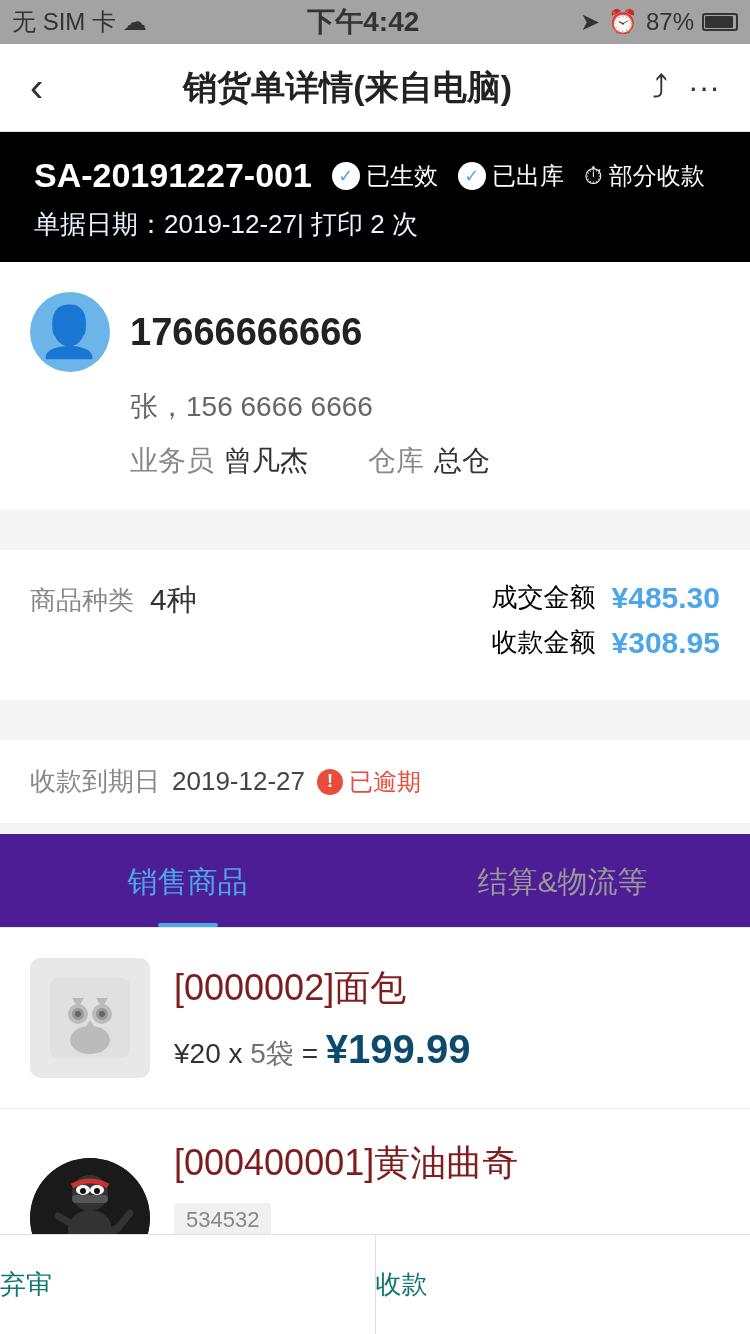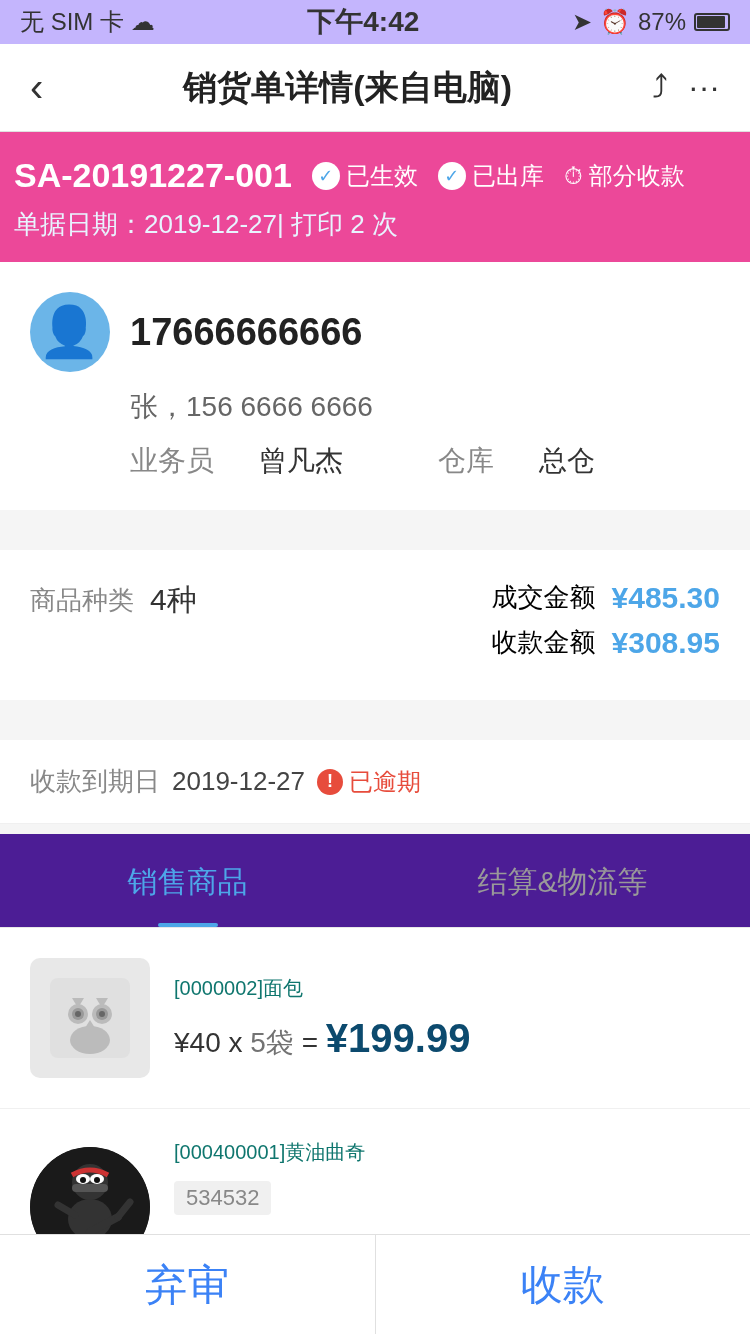--- a/index.html
+++ b/index.html
@@ -11,22 +11,22 @@
       font-size: 28px;
       color: #333;
     }
 
     
     .status-bar {
       display: flex;
       justify-content: space-between;
       align-items: center;
       height: 44px;
-      background: #c4b5fd;
-      padding: 0 20px;
+      background: #a3a3a3;
+      padding: 0 12px;
       font-size: 24px;
       font-weight: 500;
     }
     .status-left { display: flex; align-items: center; gap: 8px; }
     .status-center { font-size: 28px; font-weight: 600; }
     .status-right { display: flex; align-items: center; gap: 8px; }
 
     
     .nav-bar {
       display: flex;
@@ -53,22 +53,22 @@
       cursor: pointer;
     }
     .nav-icon {
       font-size: 32px;
       color: #333;
       cursor: pointer;
     }
 
     
     .order-header {
-      background: #ec4899;
-      padding: 24px 14px 20px;
+      background: #000000;
+      padding: 24px 34px 20px;
       color: #fff;
     }
     .order-id-line {
       display: flex;
       align-items: center;
       gap: 20px;
       margin-bottom: 12px;
     }
     .order-id {
       font-size: 34px;
@@ -137,21 +137,20 @@
       color: #666;
       margin-bottom: 16px;
       padding-left: 100px;
     }
     .customer-meta {
       display: flex;
       align-items: flex-end;
       padding-left: 100px;
       font-size: 28px;
       color: #333;
-      gap: 35px;
     }
     .meta-label { color: #888; margin-right: 10px; }
     .meta-value { color: #333; margin-right: 60px; }
 
     
     .summary-section {
       background: #fff;
       padding: 30px;
       margin-bottom: 20px;
     }
@@ -271,22 +270,22 @@
       flex-shrink: 0;
       display: flex;
       align-items: center;
       justify-content: center;
       overflow: hidden;
     }
     .product-info {
       flex: 1;
     }
     .product-name {
-      font-size: 20px;
-      color: #0f766e;
+      font-size: 36px;
+      color: #7f1d1d;
       font-weight: 500;
       margin-bottom: 14px;
     }
     .product-tag {
       display: inline-block;
       background: #f0f0f0;
       color: #888;
       font-size: 22px;
       padding: 4px 12px;
       border-radius: 4px;
@@ -307,24 +306,23 @@
       width: 750px;
       height: 100px;
       background: #fff;
       border-top: 1px solid #e0e0e0;
       display: flex;
     }
     .action-btn {
       flex: 1;
       display: flex;
       align-items: center;
-      justify-content: center;
-      font-size: 42px;
+      font-size: 26px;
       cursor: pointer;
-      color: #3b82f6;
+      color: #0f766e;
     }
     .action-btn:first-child {
       border-right: 1px solid #e0e0e0;
     }
 
     
     .separator {
       height: 20px;
       background: #f5f5f5;
     }
@@ -466,21 +464,21 @@
 
         <ellipse cx="40" cy="62" rx="20" ry="14" fill="#bbb"></ellipse>
 
         <polygon points="22,20 28,30 34,20" fill="#bbb"></polygon>
         <polygon points="46,20 52,30 58,20" fill="#bbb"></polygon>
       </svg>
     </div>
     <div class="product-info">
       <div class="product-name">[0000002]面包</div>
       <div class="product-price">
-        <span>¥40</span>
+        <span>¥20</span>
         <span> x </span>
         <span class="price-highlight">5袋</span>
         <span> = </span>
         <span class="price-total">¥199.99</span>
       </div>
     </div>
   </div>
 
   <div class="product-item">
     <div class="product-thumb" style="background:#222;border-radius:50%;overflow:hidden;">

